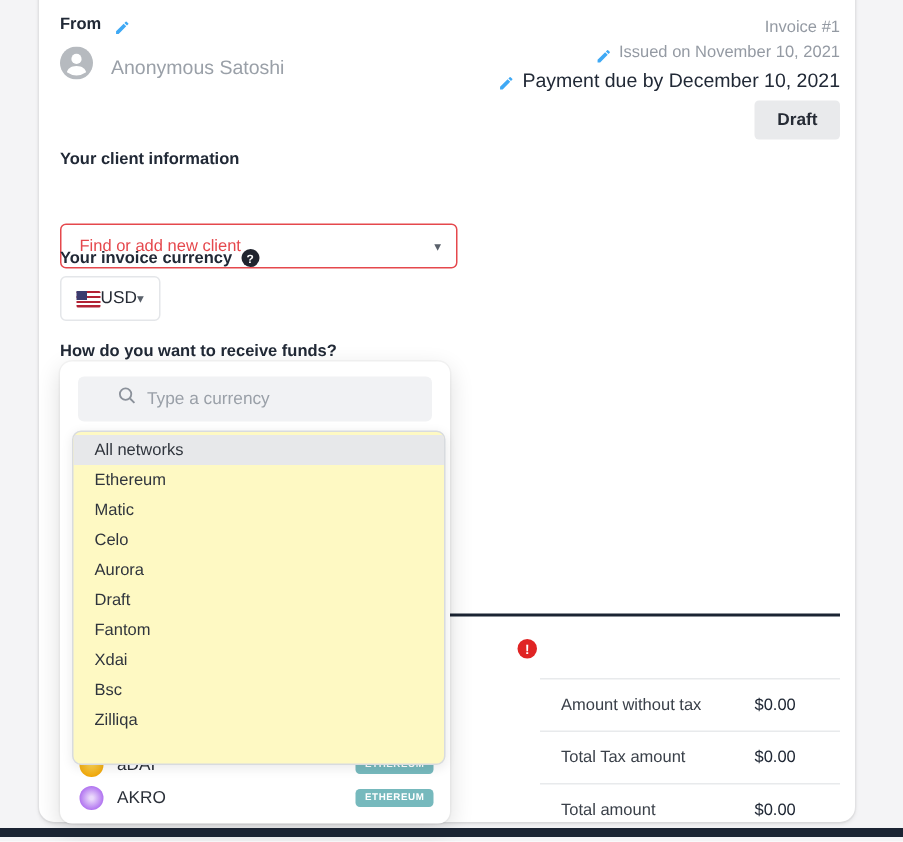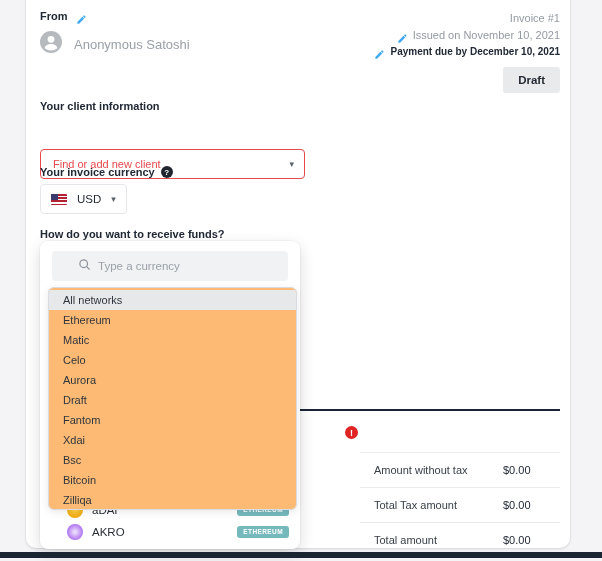--- a/index.html
+++ b/index.html
@@ -24,21 +24,21 @@
   .txt-gray { font-size:11px; color:#949aa3; }
 
   .from-row { left:40px; top:10px; z-index:2; display:flex; align-items:center; gap:8px; }
   .avatar { left:40px; top:31px; z-index:2; width:22px; height:22px; }
   .sender-name { left:74px; top:37px; z-index:2; font-size:13px; color:#9aa0a8;text-align:center; }
 
   .inv-num { right:42px; top:12px; z-index:2; }
   .meta-row { right:42px; z-index:2; display:flex; align-items:center; gap:5px; }
   .issued { top:29px; }
   .due { top:46px; }
-  .due .due-text { font-size:10px; font-weight:bold; color:#212936; }
+  .due .due-text { font-size:13px; font-weight:normal; color:#212936; }
   .pencil { width:11px; height:11px; display:inline-block; }
 
   .draft-btn {
     right:42px; top:67px; z-index:2;
     background:#e9eaec; border:none; border-radius:3px;
     padding:7px 15px; font-family:inherit;
     font-size:11.5px; font-weight:bold; color:#262b35; cursor:pointer;
   }
 
   .client-label { left:40px; top:100px; z-index:2; }
@@ -52,21 +52,21 @@
 
   .curr-label-row { left:40px; top:166px; z-index:2; display:flex; align-items:center; gap:6px; }
   .q-icon {
     width:12px; height:12px; border-radius:50%; background:#20242e;
     color:#fff; font-size:8px; font-weight:bold;
     display:inline-flex; align-items:center; justify-content:center;
   }
   .usd-btn {
     left:40px; top:184px; z-index:2; height:30px;
     border:1px solid #e4e6e9; border-radius:4px; background:#fff;
-    display:flex; align-items:center; gap:10px; padding:0 10px; cursor:pointer;
+    display:flex; align-items:center; gap:0; padding:0 10px; cursor:pointer;
   }
   .usd-btn .cur { font-size:11.5px; color:#262b35; }
   .flag { width:16px; height:11px; border-radius:1px; position:relative;
     background:repeating-linear-gradient(#b22234 0 1.6px, #fff 1.6px 3.2px); }
   .flag::after { content:""; position:absolute; left:0; top:0; width:7px; height:6px; background:#3c3b6e; }
 
   .funds-label { left:40px; top:228px; z-index:2; }
 
   .combo-panel {
     left:40px; top:241px; width:260px; height:308px; z-index:5;
@@ -78,38 +78,38 @@
     background:#f1f2f4; border-radius:4px;
     display:flex; align-items:center; gap:7px; padding:0 26px;
   }
   .search-box input {
     border:none; background:transparent; outline:none; flex:1;
     font-family:inherit; font-size:11.5px; color:#30353d;
   }
   .search-box input::placeholder { color:#9aa0a8; }
 
   .token-row {
-    position:absolute; left:16px; right:0; height:21px;
+    position:absolute; left:2px; right:0; height:21px;
     display:flex; align-items:center; padding:0 11px; cursor:pointer;
   }
   .token-aDAI { top:258px; }
   .token-AKRO { top:280px; }
   .coin { width:16px; height:16px; border-radius:50%; margin-right:9px; }
   .coin-adai { background:radial-gradient(circle at 50% 38%, #ffd34d 15%, #f0a80a 75%); }
   .coin-akro { background:radial-gradient(circle at 50% 50%, #ead9fb 10%, #a763ee 80%); }
   .token-sym { font-size:11.5px; color:#2a2f38; }
   .badge {
     margin-left:auto; background:#76b9bd; color:#fff;
     font-size:6.5px; font-weight:bold; letter-spacing:.4px;
     padding:2.5px 6px; border-radius:3px;
   }
 
   .net-panel {
     left:48px; top:287px; width:249px; height:223px; z-index:10;
-    background:#fdba74; border:1px solid #d8dbdf; border-radius:6px;
+    background:#fef9c3; border:1px solid #d8dbdf; border-radius:6px;
     box-shadow:0 2px 8px rgba(0,0,0,.09);
     padding-top:2px; overflow:hidden;
   }
   .net-item {
     height:20px; line-height:20px; padding-left:14px;
     font-size:11px; color:#30353d; cursor:pointer;
   }
   .net-item.selected { background:#e7e8ea; }
   .th { font-size:11px; font-weight:bold; color:#212936; top:388px; }
   .th-unit { left:281px; } .th-disc { left:374px; } .th-tax { left:437px; } .th-amt { left:503px; }
@@ -242,17 +242,16 @@
 <div class="abs net-panel">
   <div class="net-item selected">All networks</div>
   <div class="net-item">Ethereum</div>
   <div class="net-item">Matic</div>
   <div class="net-item">Celo</div>
   <div class="net-item">Aurora</div>
   <div class="net-item">Draft</div>
   <div class="net-item">Fantom</div>
   <div class="net-item">Xdai</div>
   <div class="net-item">Bsc</div>
-  <div class="net-item">Bitcoin</div>
   <div class="net-item">Zilliqa</div>
 </div>
 
 <div class="abs bottom-bar"></div>
 
 </body></html>

